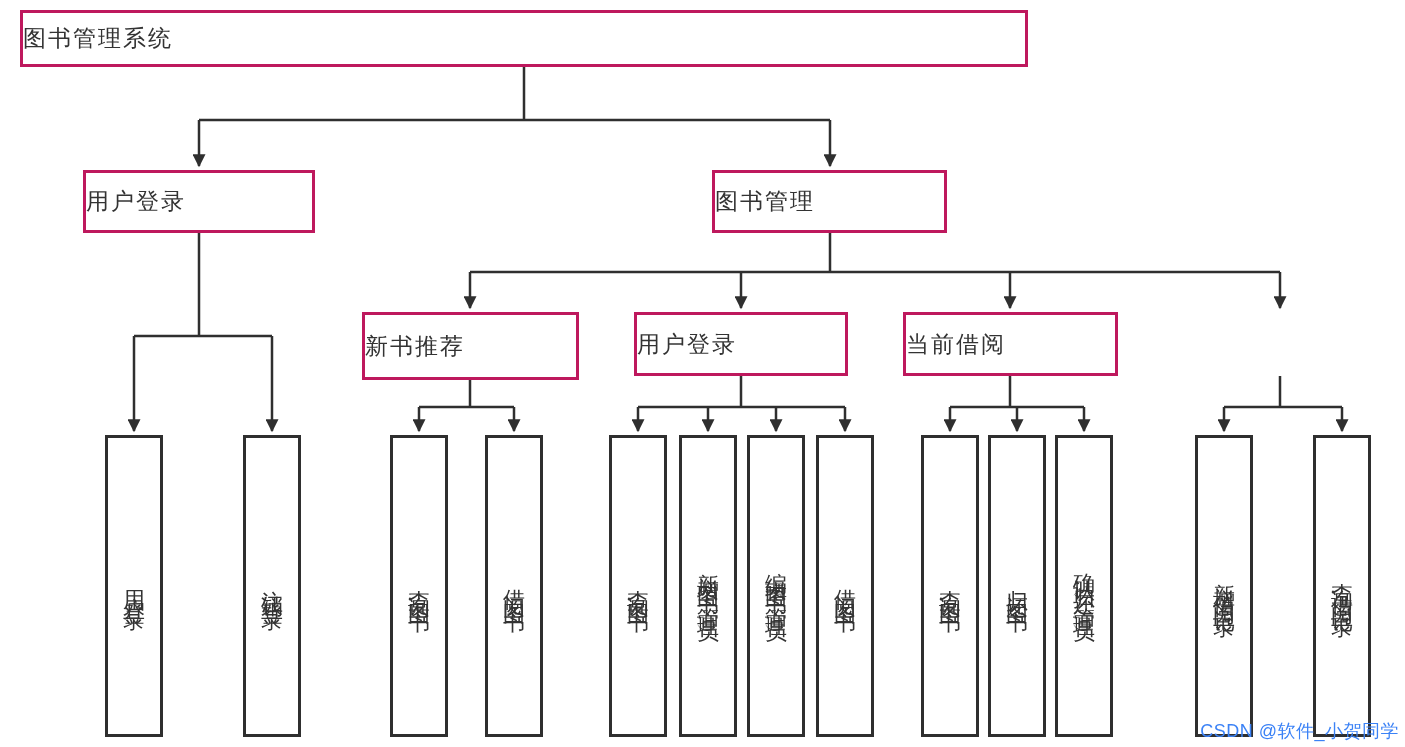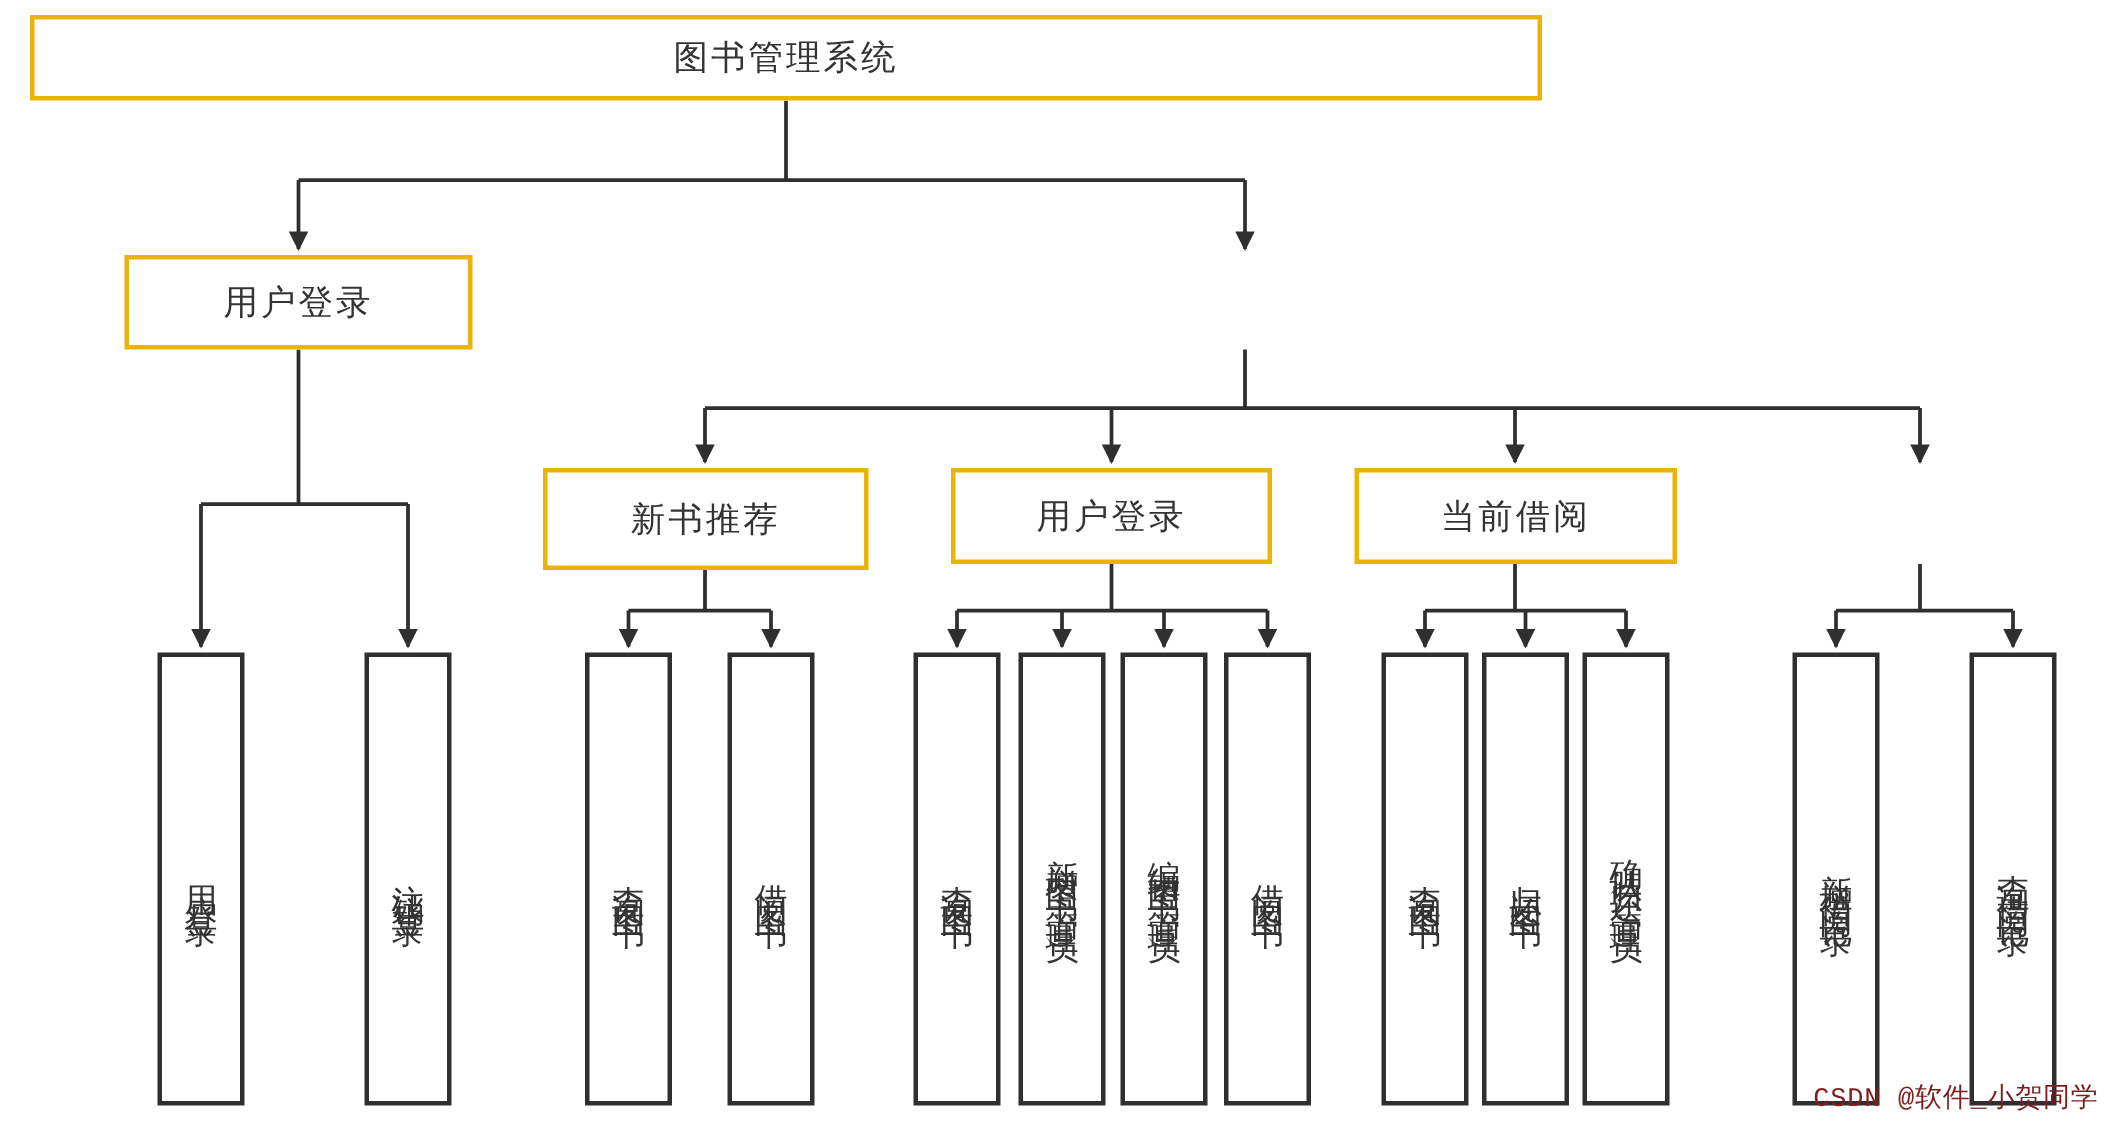--- a/index.html
+++ b/index.html
@@ -18,25 +18,25 @@
   #connectors {
     position: absolute;
     left: 0; top: 0;
     width: 1405px; height: 747px;
     pointer-events: none;
     z-index: 0;
   }
   .node {
     position: absolute;
     box-sizing: border-box;
-    border: 3px solid #eab308;
+    border: 3px solid #be185d;
     background: #ffffff;
     display: flex;
     align-items: center;
-    justify-content: center;
+    justify-content: flex-start;
     font-size: 23px;
     letter-spacing: 2px;
     color: #333333;
     z-index: 1;
   }
   .leaf {
     position: absolute;
     box-sizing: border-box;
     top: 435px;
     width: 58px;
@@ -77,24 +77,23 @@
   #l-cb-search       { left: 921px;  }
   #l-cb-return       { left: 988px;  }
   #l-cb-confirm      { left: 1055px; }
   #l-br-add          { left: 1195px; }
   #l-br-search       { left: 1313px; }
   #watermark {
     position: absolute;
     right: 6px;
     bottom: 4px;
     font-size: 18px;
-    color: #7f1d1d;
+    color: #3b82f6;
     letter-spacing: 0.5px;
     z-index: 5;
-    font-family: Liberation Mono, monospace;
   }
 </style>
 </head>
 <body>
 
 <div id="stage">
 
   <svg id="connectors" viewBox="0 0 1405 747" xmlns="http://www.w3.org/2000/svg">
     <defs>
       <marker id="arrow" viewBox="0 0 10 10" refX="9" refY="5" markerWidth="6.5" markerHeight="5.2" orient="auto">
@@ -138,20 +137,23 @@
     </g>
   </svg>
 
   <div class="node" id="n-root">
     <span>图书管理系统</span>
   </div>
 
   <div class="node" id="n-user-login">
     <span>用户登录</span>
   </div>
+  <div class="node" id="n-book-mgmt">
+    <span>图书管理</span>
+  </div>
 
   <div class="node" id="n-new-book-rec">
     <span>新书推荐</span>
   </div>
   <div class="node" id="n-book-borrow">
     <span>用户登录</span>
   </div>
   <div class="node" id="n-current-borrow">
     <span>当前借阅</span>
   </div>

